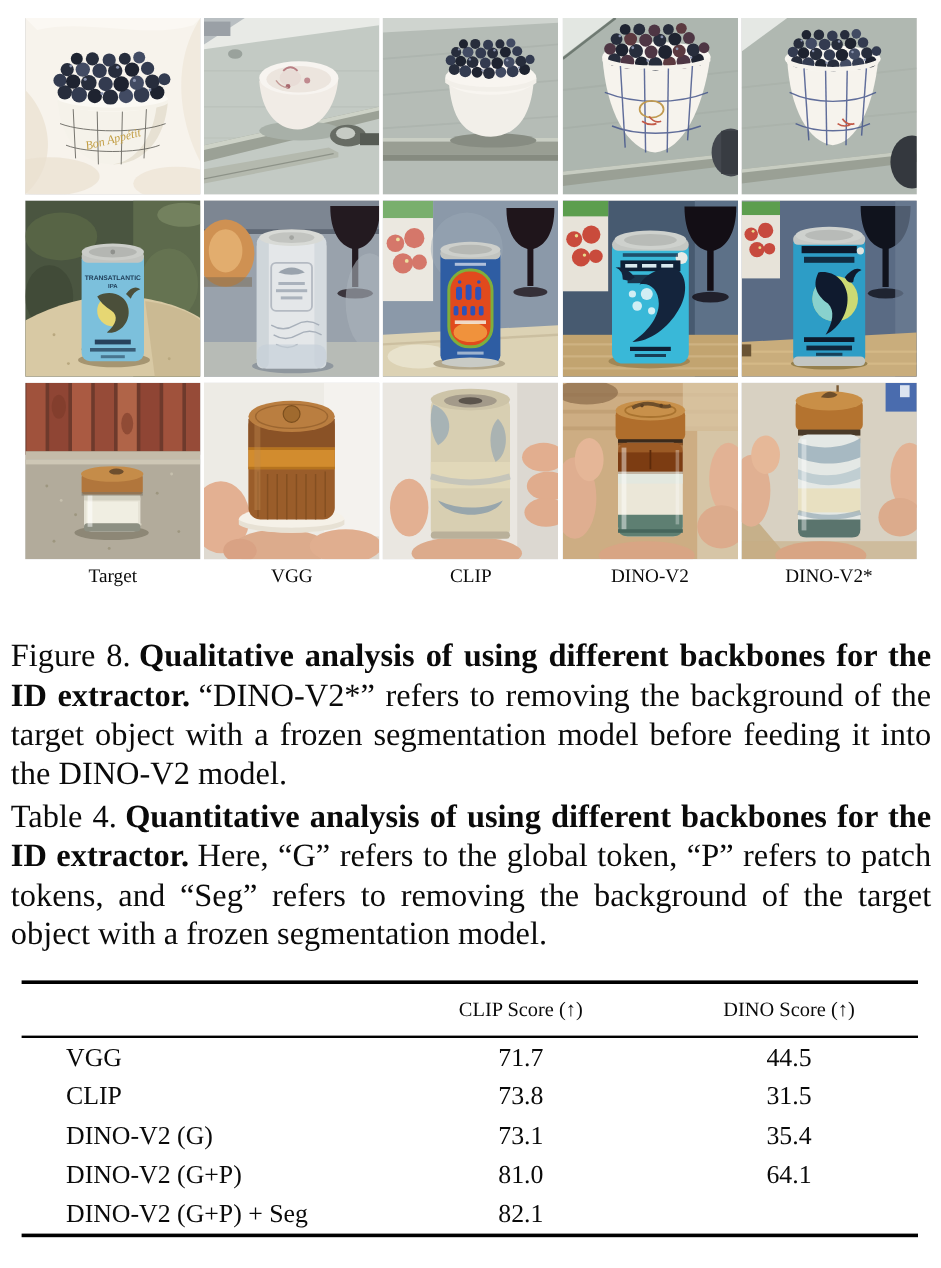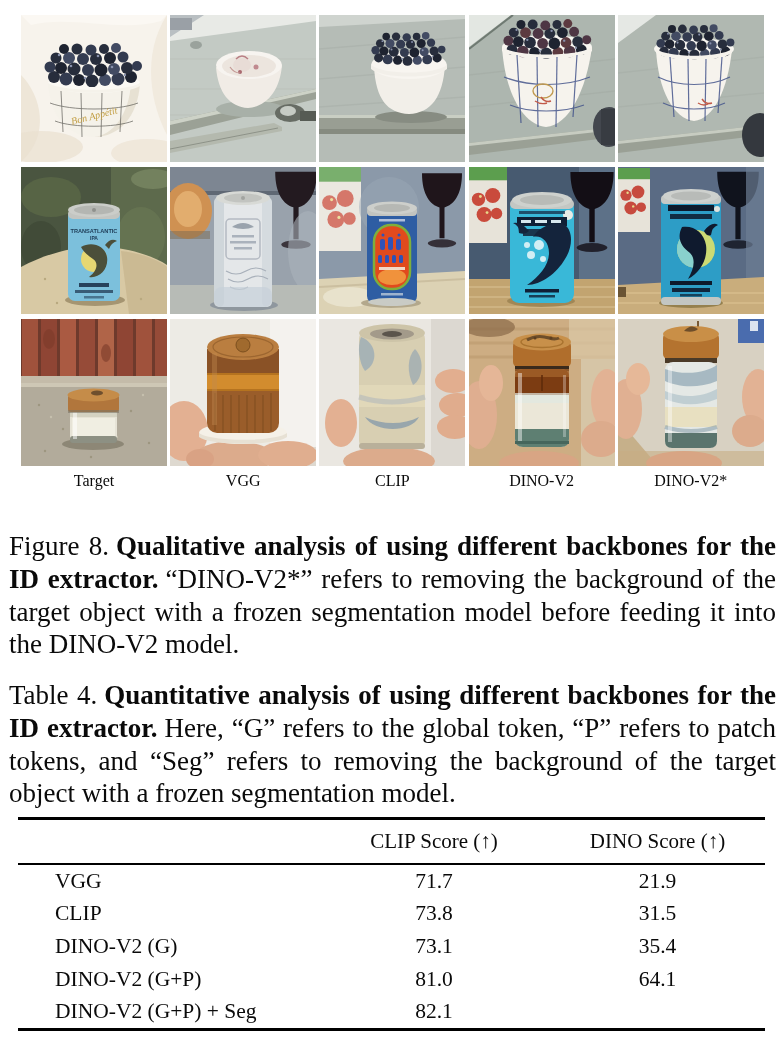--- a/index.html
+++ b/index.html
@@ -11,30 +11,30 @@
   .cell{overflow:hidden;background:#ccc;}
   .cell svg{display:block;width:100%;height:100%;}
   
   #fig-labels{position:absolute;left:21px;top:469px;display:grid;
     grid-template-columns:repeat(5,146px);column-gap:3.2px;}
   #fig-labels div{text-align:center;font-size:16px;line-height:24px;}
   
   .caption{position:absolute;left:9px;width:767px;font-size:27px;
     line-height:32.8px;text-align:justify;}
   #figure-caption{top:503px;}
-  #table-caption{top:652px;}
+  #table-caption{top:637px;}
   .cap-prefix{margin-right:7px;}
   .cap-bold{font-weight:bold;margin-right:7px;}
   
   #table4{position:absolute;left:18px;top:817px;width:747px;}
   .rule{background:#000;width:100%;}
   .rule.thick{height:3px;}
   .rule.thin{height:2px;}
   .trow{display:grid;grid-template-columns:300px 232px 215px;align-items:center;}
-  .thead-row{height:43px;font-size:21px;}
+  .thead-row{height:43px;font-size:17px;}
   .tbody-row{height:32.6px;font-size:21.5px;}
   .c1{padding-left:37px;text-align:left;}
   .c2,.c3{text-align:center;}
   #defs-svg{position:absolute;width:0;height:0;overflow:hidden;}
 </style>
 </head>
 <body>
 
 <svg id="defs-svg" aria-hidden="true">
   <symbol id="sym-berries" viewBox="0 0 100 46">
@@ -574,21 +574,21 @@
   <div class="rule thick"></div>
   <div class="trow thead-row">
     <div class="c1"></div>
     <div class="c2">CLIP Score (↑)</div>
     <div class="c3">DINO Score (↑)</div>
   </div>
   <div class="rule thin"></div>
   <div class="trow tbody-row">
     <div class="c1">VGG</div>
     <div class="c2">71.7</div>
-    <div class="c3">21.9</div>
+    <div class="c3">44.5</div>
   </div>
   <div class="trow tbody-row">
     <div class="c1">CLIP</div>
     <div class="c2">73.8</div>
     <div class="c3">31.5</div>
   </div>
   <div class="trow tbody-row">
     <div class="c1">DINO-V2 (G)</div>
     <div class="c2">73.1</div>
     <div class="c3">35.4</div>

